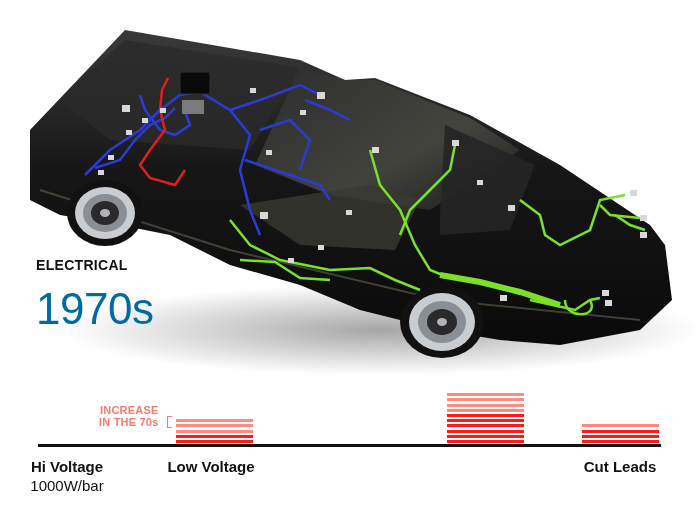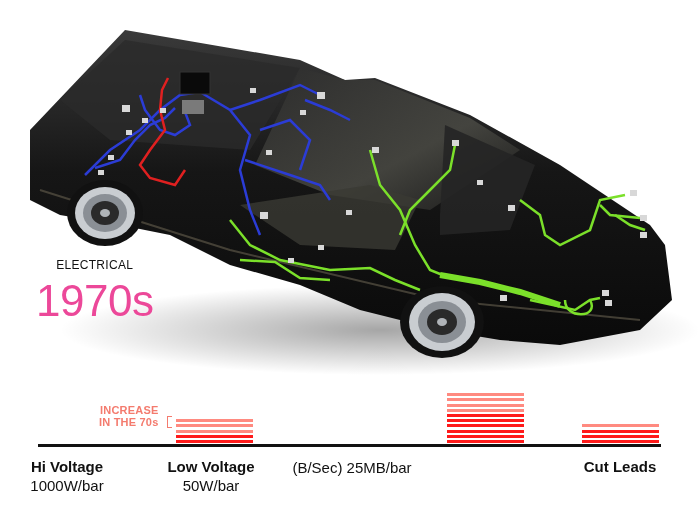--- a/index.html
+++ b/index.html
@@ -1,21 +1,21 @@
 <!DOCTYPE html>
 <html><head>
 <meta charset="utf-8">
 <style>
   html, body { margin: 0; padding: 0; background: #ffffff; }
   body { width: 700px; height: 518px; position: relative; overflow: hidden;
          font-family: "Liberation Sans", "DejaVu Sans", sans-serif; color: #111; }
   .car { position: absolute; left: 0; top: 0; width: 700px; height: 400px; }
   .title-block { position: absolute; left: 36px; top: 258px; }
-  .title-small { font-weight: 400; font-size: 12px; line-height: 14px; letter-spacing: 0.3px; color: #111; text-align: center; }
-  .title-big { font-size: 44px; line-height: 42px; font-weight: 400; color: #ec4899; margin-top: 8px; letter-spacing: -0.5px; }
+  .title-small { font-weight: 700; font-size: 14px; line-height: 14px; letter-spacing: 0.3px; color: #111; }
+  .title-big { font-size: 44px; line-height: 42px; font-weight: 400; color: #0369a1; margin-top: 16px; letter-spacing: -0.5px; }
   .baseline { position: absolute; left: 38px; top: 444px; width: 623px; height: 3px; background: #111; }
   .bar-group { position: absolute; }
   .bar-line { position: absolute; left: 0; width: 100%; height: 3px; }
   .increase-label { position: absolute; left: 99px; top: 404px; color: #f47b6e; font-weight: 700;
                     font-size: 11px; line-height: 12px; letter-spacing: 0.2px; text-align: right; }
   .bracket { position: absolute; left: 167px; top: 416px; width: 4px; height: 10px;
              border: 1.2px solid #f47b6e; border-right: none; }
   .cat { position: absolute; top: 458px; text-align: center; width: 150px; }
   .cat-name { font-weight: 700; font-size: 15px; line-height: 18px; }
   .cat-unit { font-size: 15px; line-height: 18px; margin-top: 1px; }
@@ -170,22 +170,20 @@
   </div>
 
 <div class="baseline"></div>
 
 <div class="cat" style="left:-8px;">
   <div class="cat-name">Hi Voltage</div>
   <div class="cat-unit">1000W/bar</div>
 </div>
 <div class="cat" style="left:136px;">
   <div class="cat-name">Low Voltage</div>
-  <div class="cat-unit">50W/bar</div>
 </div>
 <div class="cat" style="left:277px;">
-  <div class="cat-unit">(B/Sec) 25MB/bar</div>
 </div>
 <div class="cat" style="left:410px;">
 </div>
 <div class="cat" style="left:545px;">
   <div class="cat-name">Cut Leads</div>
 </div>
 
 </body></html>

